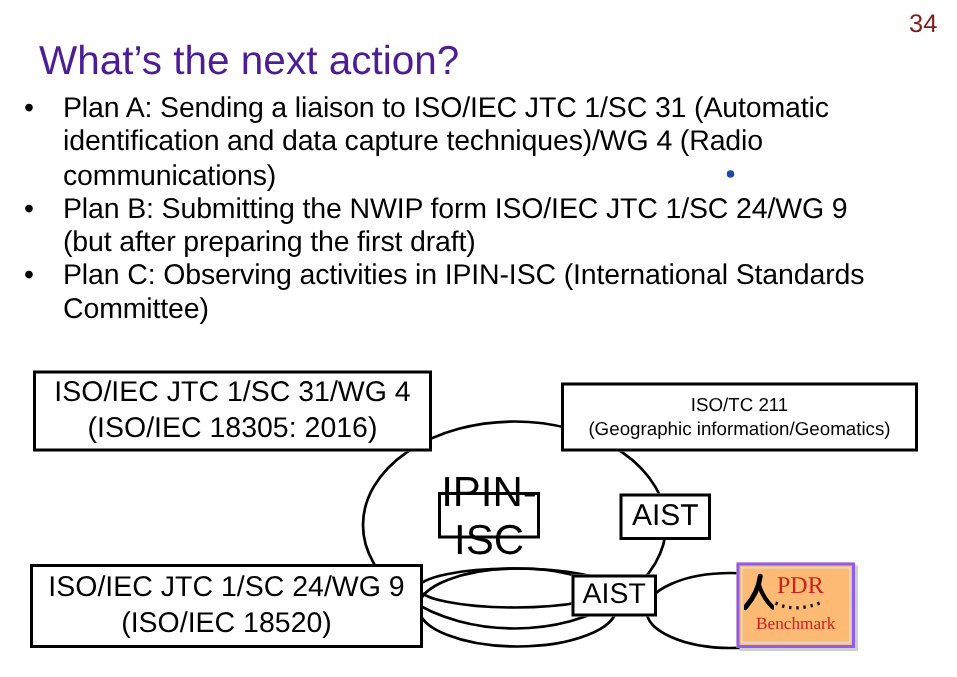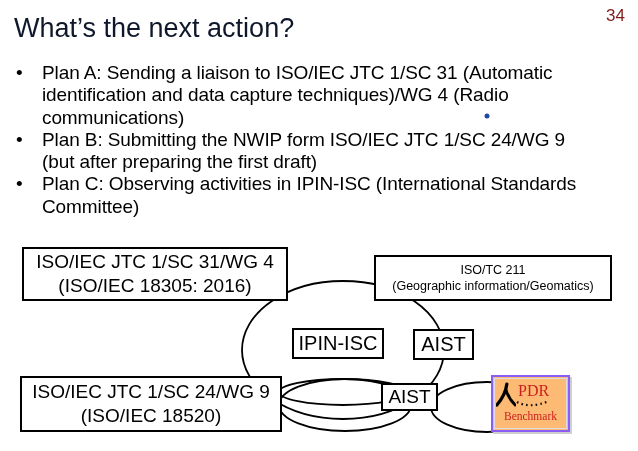--- a/index.html
+++ b/index.html
@@ -1,36 +1,36 @@
 <!DOCTYPE html>
 <html><head>
 <meta charset="utf-8">
 <style>
   html,body{margin:0;padding:0;background:#fff;}
   .slide{
     position:relative;width:638px;height:451px;background:#ffffff;overflow:hidden;
     font-family:"Liberation Sans",sans-serif;color:#000;
   }
   .page-number{position:absolute;top:6px;right:13px;font-size:17px;color:#7f1d1d;}
-  .title{position:absolute;left:14px;top:13px;font-size:27px;font-weight:400;margin:0;color:#0f172a;text-align:right;}
+  .title{position:absolute;left:14px;top:13px;font-size:27px;font-weight:400;margin:12px;color:#4c1d95;text-align:right;}
   .bullets{position:absolute;left:16px;top:62px;width:582px;margin:0;padding:0;list-style:none;}
   .bullets li{display:flex;font-size:19px;line-height:22.3px;}
   .bullets .marker{flex:none;width:26px;}
   .bullets .btext{white-space:pre-line;letter-spacing:-0.1px;}
 
   .diagram-svg{position:absolute;left:0;top:0;pointer-events:none;}
 
   .dbox{
     position:absolute;background:#fff;border:2px solid #000;box-sizing:border-box;
     display:flex;flex-direction:column;justify-content:center;align-items:center;
     text-align:center;color:#000;
   }
   .box-sc31{left:22px;top:247px;width:266px;height:54px;font-size:19px;line-height:24px;}
   .box-tc211{left:374px;top:255px;width:238px;height:46px;font-size:12.5px;line-height:16px;}
-  .box-ipin{left:292px;top:328px;width:92px;height:31px;font-size:20px;}
+  .box-ipin{left:292px;top:328px;width:68px;height:31px;font-size:28px;}
   .box-nist{left:413px;top:329px;width:61px;height:31px;font-size:20px;}
   .box-aist{left:381px;top:383px;width:57px;height:28px;font-size:19px;}
   .box-wg9{left:20px;top:376px;width:262px;height:56px;font-size:19px;line-height:24px;}
 
   .pdr-logo{
     position:absolute;left:491px;top:375px;width:79px;height:57px;box-sizing:border-box;
     background:#fdba74;border:2px solid #8b5cf6;outline:1px solid #dddddd;outline-offset:-4px;
     box-shadow:2px 2px 0 #cfcfcf;
   }
   .pdr-person{position:absolute;left:3px;top:5px;}

